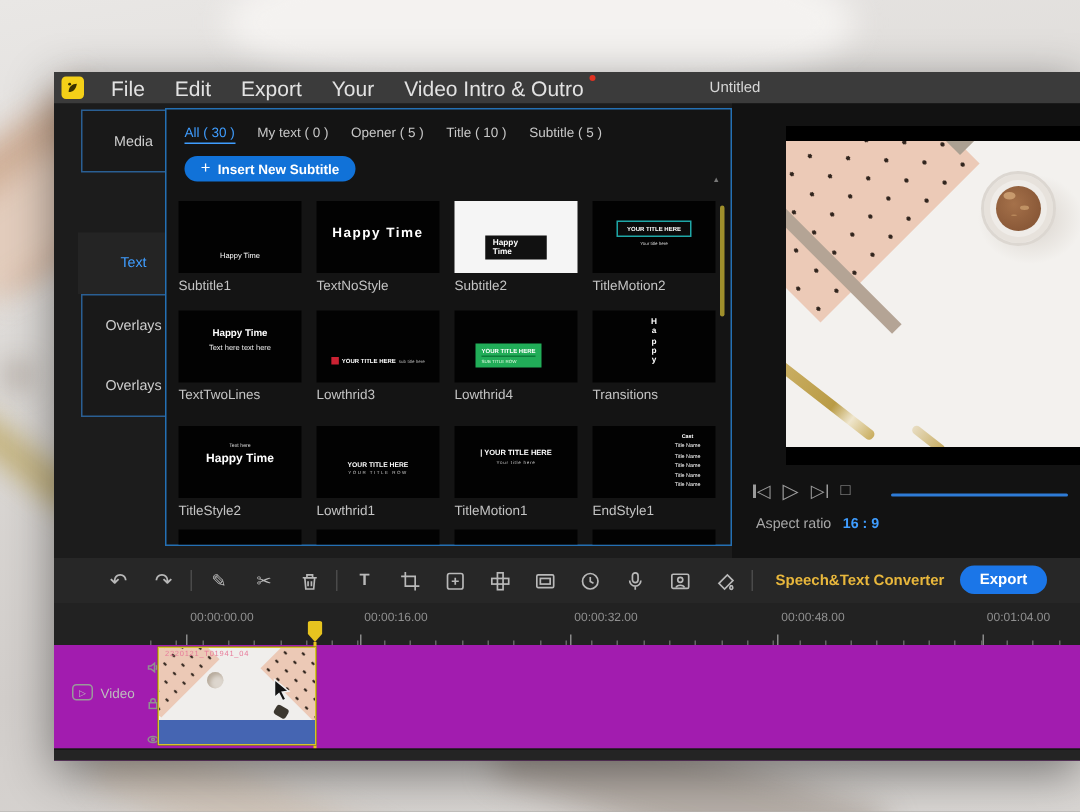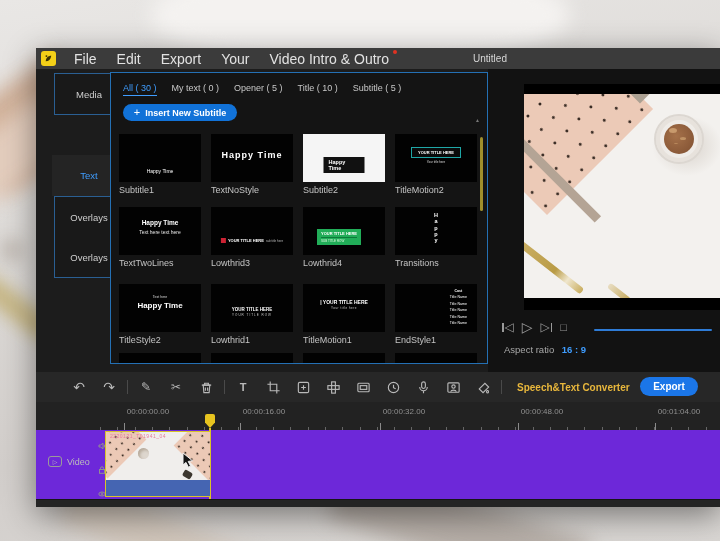--- a/index.html
+++ b/index.html
@@ -128,21 +128,21 @@
   .toolbar { position:relative; height:30px; background:#272727; display:flex; align-items:center; }
   .tool { width:30px; display:flex; justify-content:center; align-items:center; color:#b9b9b9; font-size:13px; }
   .tool svg { stroke:#b9b9b9; fill:none; stroke-width:1.2; }
   .tool-div { width:1px; height:14px; background:#4a4a4a; margin:0 3px; }
   .toolbar-left { display:flex; align-items:center; margin-left:28px; }
   .speech { margin-left:12px; font-size:10px; font-weight:bold; color:#e8b73c; }
   .export-btn { position:absolute; right:22px; top:5px; width:58px; height:19px; border:none; border-radius:10px;
     background:#1b76e8; color:#fff; font-size:10px; font-weight:bold; font-family:"Liberation Sans",sans-serif; }
 
   
-  .timeline { position:relative; height:105px; background:#6d28d9;text-align:center; }
+  .timeline { position:relative; height:105px; background:#a21caf;text-align:center; }
   .ruler { position:absolute; left:0; top:0; width:100%; height:28px; background:#222; }
   .r-label { position:absolute; top:5px; font-size:8px; color:#909090; transform:translateX(-50%); white-space:nowrap; }
   .tick { position:absolute; bottom:0; width:1px; background:#666; }
   .playhead-head { position:absolute; left:169px; top:12px; width:10px; height:14px; background:#e7c41f;
     border-radius:2px 2px 0 0; clip-path:polygon(0 0,100% 0,100% 60%,50% 100%,0 60%); }
   .playhead-line { position:absolute; left:173px; top:26px; width:2px; height:77px; background:#e7c41f; }
   .track { position:absolute; left:0; top:28px; width:100%; height:68px; }
   .track-label { position:absolute; left:12px; top:26px; display:flex; align-items:center; gap:5px;
     font-size:9px; color:#bdbdbd; }
   .vid-ic { width:14px; height:11px; border:1px solid #9a9a9a; border-radius:3px; font-size:6px;

